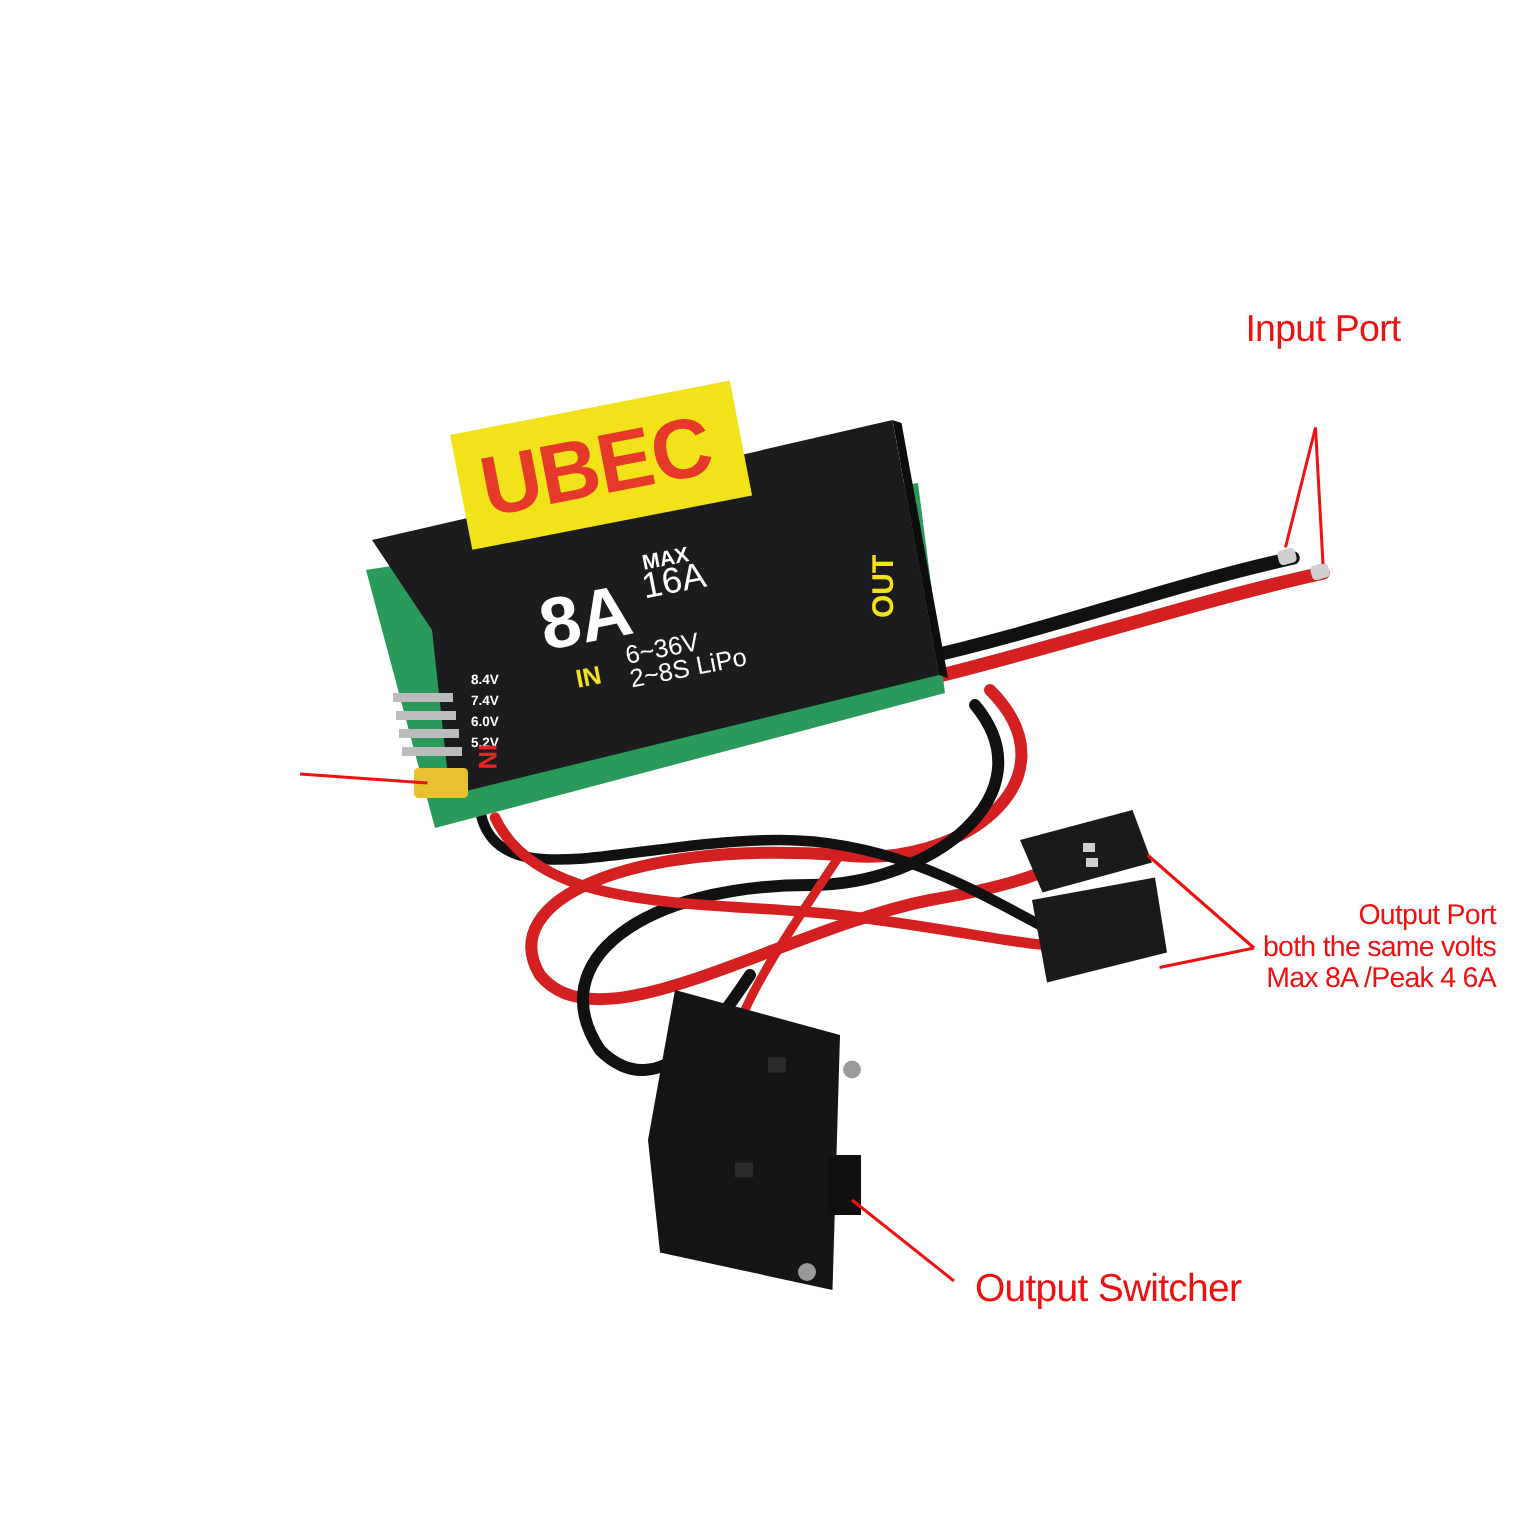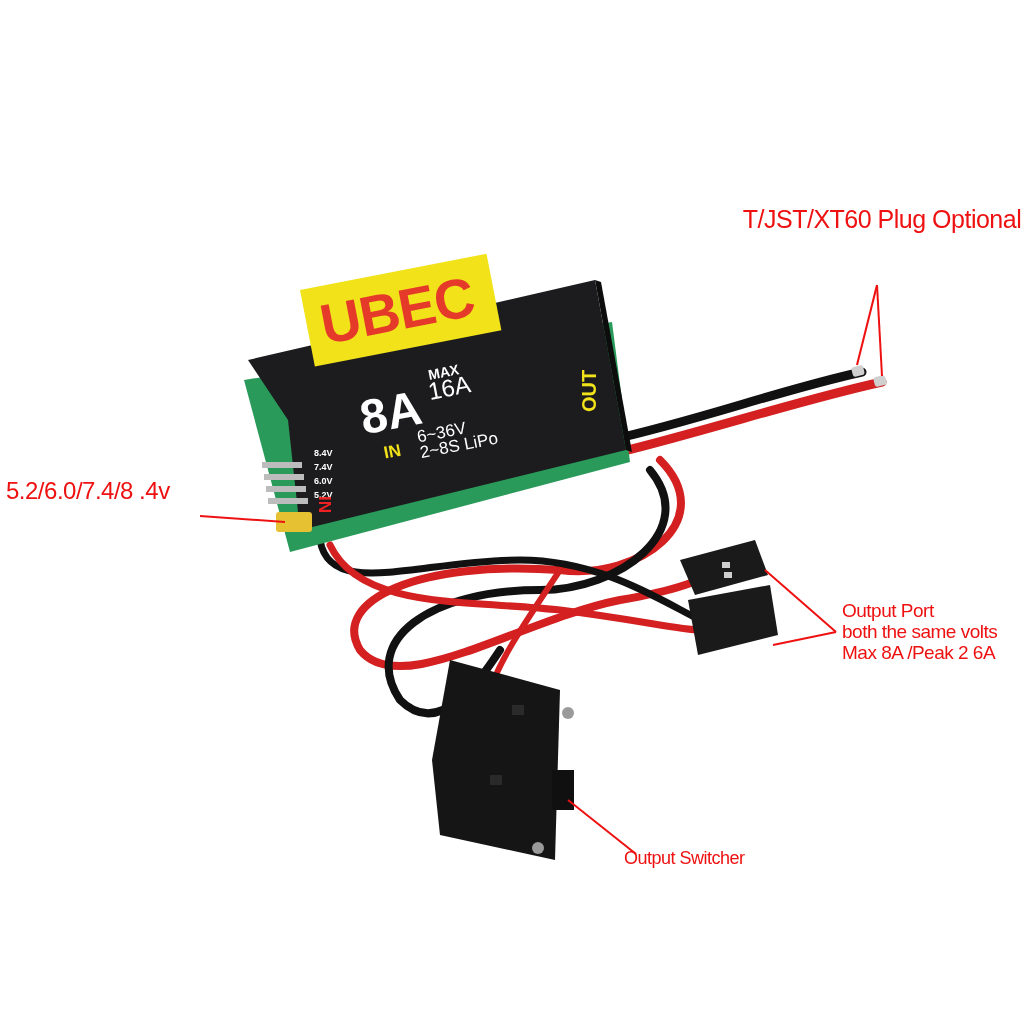--- a/index.html
+++ b/index.html
@@ -5,22 +5,22 @@
   html, body { margin: 0; padding: 0; background: #ffffff; }
   body { width: 1024px; height: 1024px; position: relative; overflow: hidden;
          font-family: "Liberation Sans", "DejaVu Sans", sans-serif; }
   .stage { position: absolute; left: 0; top: 0; width: 1024px; height: 1024px; }
   svg.art { position: absolute; left: 0; top: 0; }
   .callout { position: absolute; color: #ee1111; font-family: "Liberation Sans", sans-serif;
              font-weight: normal; letter-spacing: -0.5px; line-height: 1.0; }
   .callout span { display: block; }
   .c-input { left: 740px; top: 206px; width: 284px; text-align: center; font-size: 25px; line-height: 26px; }
   .c-jumper { left: 6px; top: 478px; font-size: 24px; line-height: 25px; text-align: left; }
-  .c-output { left: 842px; top: 600px; font-size: 19px; line-height: 21px; text-align: left; }
-  .c-switch { left: 624px; top: 845px; font-size: 18px; line-height: 26px; }
+  .c-output { left: 842px; top: 600px; font-size: 19px; line-height: 21px; text-align: right; }
+  .c-switch { left: 650px; top: 845px; font-size: 26px; line-height: 26px; }
   .label { position: absolute; font-family: "Liberation Sans", sans-serif; font-weight: bold; }
   .ubec-plate { position: absolute; left: 300px; top: 290px; width: 190px; height: 78px;
                 background: #f2e21a; transform: rotate(-11deg); transform-origin: left top; }
   .ubec-text { position: absolute; left: 14px; top: 6px; font-size: 56px; color: #e5392a;
                font-weight: bold; letter-spacing: -1px; }
   .txt-8a { left: 360px; top: 385px; font-size: 48px; color: #ffffff; transform: rotate(-11deg); }
   .txt-max { left: 428px; top: 364px; font-size: 14px; color: #ffffff; transform: rotate(-11deg); }
   .txt-16a { left: 428px; top: 374px; font-size: 24px; color: #ffffff; font-weight: normal; transform: rotate(-11deg); }
   .txt-range { left: 418px; top: 422px; font-size: 17px; color: #ffffff; font-weight: normal; line-height: 16px; transform: rotate(-11deg); }
   .txt-in { left: 384px; top: 442px; font-size: 17px; color: #f2e21a; transform: rotate(-11deg); }
@@ -103,30 +103,29 @@
   <div class="label txt-out">OUT</div>
   <div class="label txt-volts">
     <span style="display:block">8.4V</span>
     <span style="display:block">7.4V</span>
     <span style="display:block">6.0V</span>
     <span style="display:block">5.2V</span>
   </div>
   <div class="label txt-in2">IN</div>
 
   <div class="callout c-input">
-    <span>T/JST/XT60 Plug Optional</span>
+    <span>Input Port</span>
   </div>
 
   <div class="callout c-jumper">
-    <span>5.2/6.0/7.4/8 .4v</span>
   </div>
 
   <div class="callout c-output">
     <span>Output Port</span>
     <span>both the same volts</span>
-    <span>Max 8A /Peak 2 6A</span>
+    <span>Max 8A /Peak 4 6A</span>
   </div>
 
   <div class="callout c-switch">
     <span>Output Switcher</span>
   </div>
 
 </div>
 
 </body></html>

